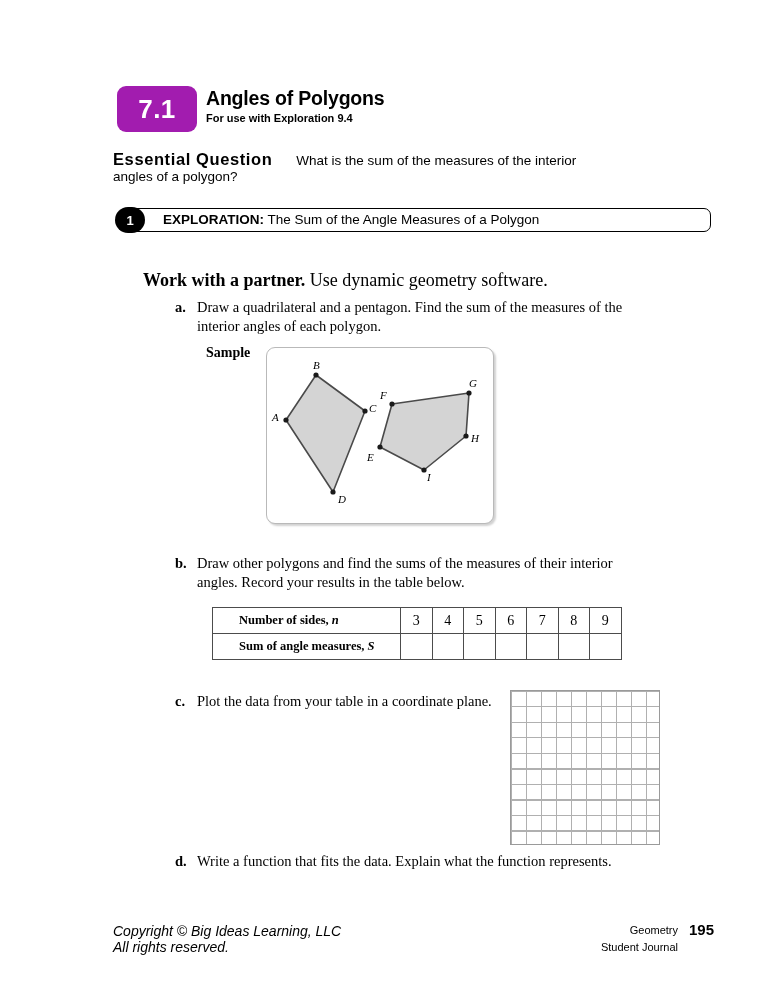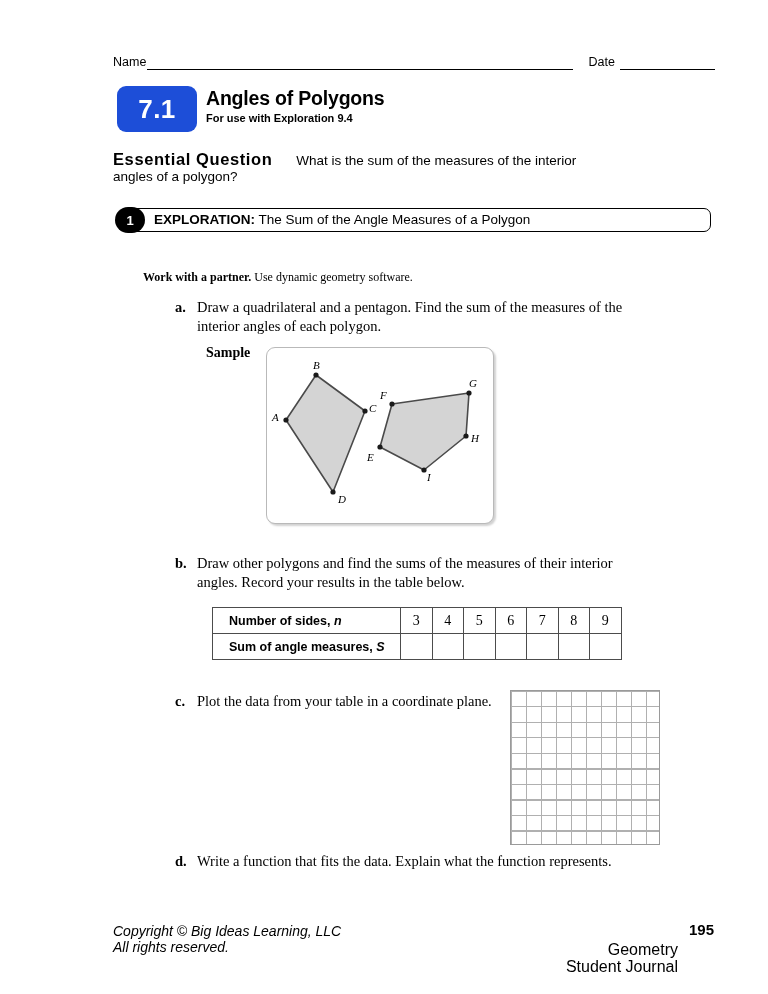--- a/index.html
+++ b/index.html
@@ -47,21 +47,21 @@
   .gap-date { width: 17px; }
   .rule-date { width: 104px; margin-left: 5px; }
 
   
   .sec-badge {
     position: absolute;
     left: 117px;
     top: 86px;
     width: 80px;
     height: 46px;
-    background: #1d4ed8;
+    background: #a21caf;
     border-radius: 9px;
     color: #ffffff;
     font-family: "Liberation Sans", sans-serif;
     font-weight: bold;
     font-size: 26px;
     display: flex;
     align-items: center;
     justify-content: center;
     letter-spacing: 0.5px;
   }
@@ -131,21 +131,21 @@
     color: #fff;
     font-family: "Liberation Sans", sans-serif;
     font-weight: bold;
     font-size: 13px;
     display: flex;
     align-items: center;
     justify-content: center;
   }
   .expl-text {
     position: absolute;
-    left: 146px;
+    left: 155px;
     top: 212px;
     font-family: "Liberation Sans", sans-serif;
     font-size: 13.5px;
     white-space: nowrap;
     padding-left: 8px;
   }
   .expl-text b { font-weight: bold; }
 
   
   .p-goto {
@@ -153,21 +153,21 @@
     left: 143px;
     top: 244px;
     font-size: 14.5px;
     font-weight: bold;
   }
   .p-goto i { font-style: italic; }
   .p-partner {
     position: absolute;
     left: 143px;
     top: 270px;
-    font-size: 12px;
+    font-size: 18px;
   }
   .p-partner b { font-weight: bold; }
 
   .item {
     position: absolute;
     font-size: 14.5px;
     line-height: 19px;
   }
   .item .lbl {
     position: absolute;
@@ -223,22 +223,22 @@
   .dtable td {
     border: 1px solid #4c4c4c;
     height: 26px;
     box-sizing: border-box;
     text-align: center;
     font-size: 14px;
   }
   .dtable td.rowhead {
     width: 188px;
     text-align: left;
-    padding-left: 16px;
-    font-family: Liberation Sans, sans-serif;
+    padding-left: 26px;
+    font-family: Liberation Serif, serif;
     font-weight: bold;
     font-size: 12.5px;
   }
   .dtable td.rowhead i { font-style: italic; }
   .dtable td.cell { width: 31.5px; }
 
   
   .grid {
     position: absolute;
     left: 510px;
@@ -270,37 +270,29 @@
     font-family: "Liberation Sans", sans-serif;
     font-weight: bold;
     font-size: 15px;
   }
   .foot-words {
     position: absolute;
     right: 90px;
     top: 922px;
     text-align: right;
     font-family: "Liberation Sans", sans-serif;
-    font-size: 16px;
+    font-size: 11px;
     line-height: 17px;
-    margin-top: 19px;
   }
 </style>
 </head>
 <body>
 
 <div class="page">
 
-  <div class="nameline">
-    <span class="nd-label">Name</span>
-    <span class="nd-rule rule-name"></span>
-    <span class="gap-date"></span>
-    <span class="nd-label">Date</span>
-    <span class="nd-rule rule-date"></span>
-  </div>
 
   <div class="sec-badge">7.1</div>
   <div class="sec-title">Angles of Polygons</div>
   <div class="sec-sub">For use with Exploration 9.4</div>
 
   <div class="eq-wrap">
     <span class="eq-head">Essential Question</span><span class="eq-text">What is the sum of the measures of the interior</span>
     <div class="eq-line2">angles of a polygon?</div>
   </div>
 

